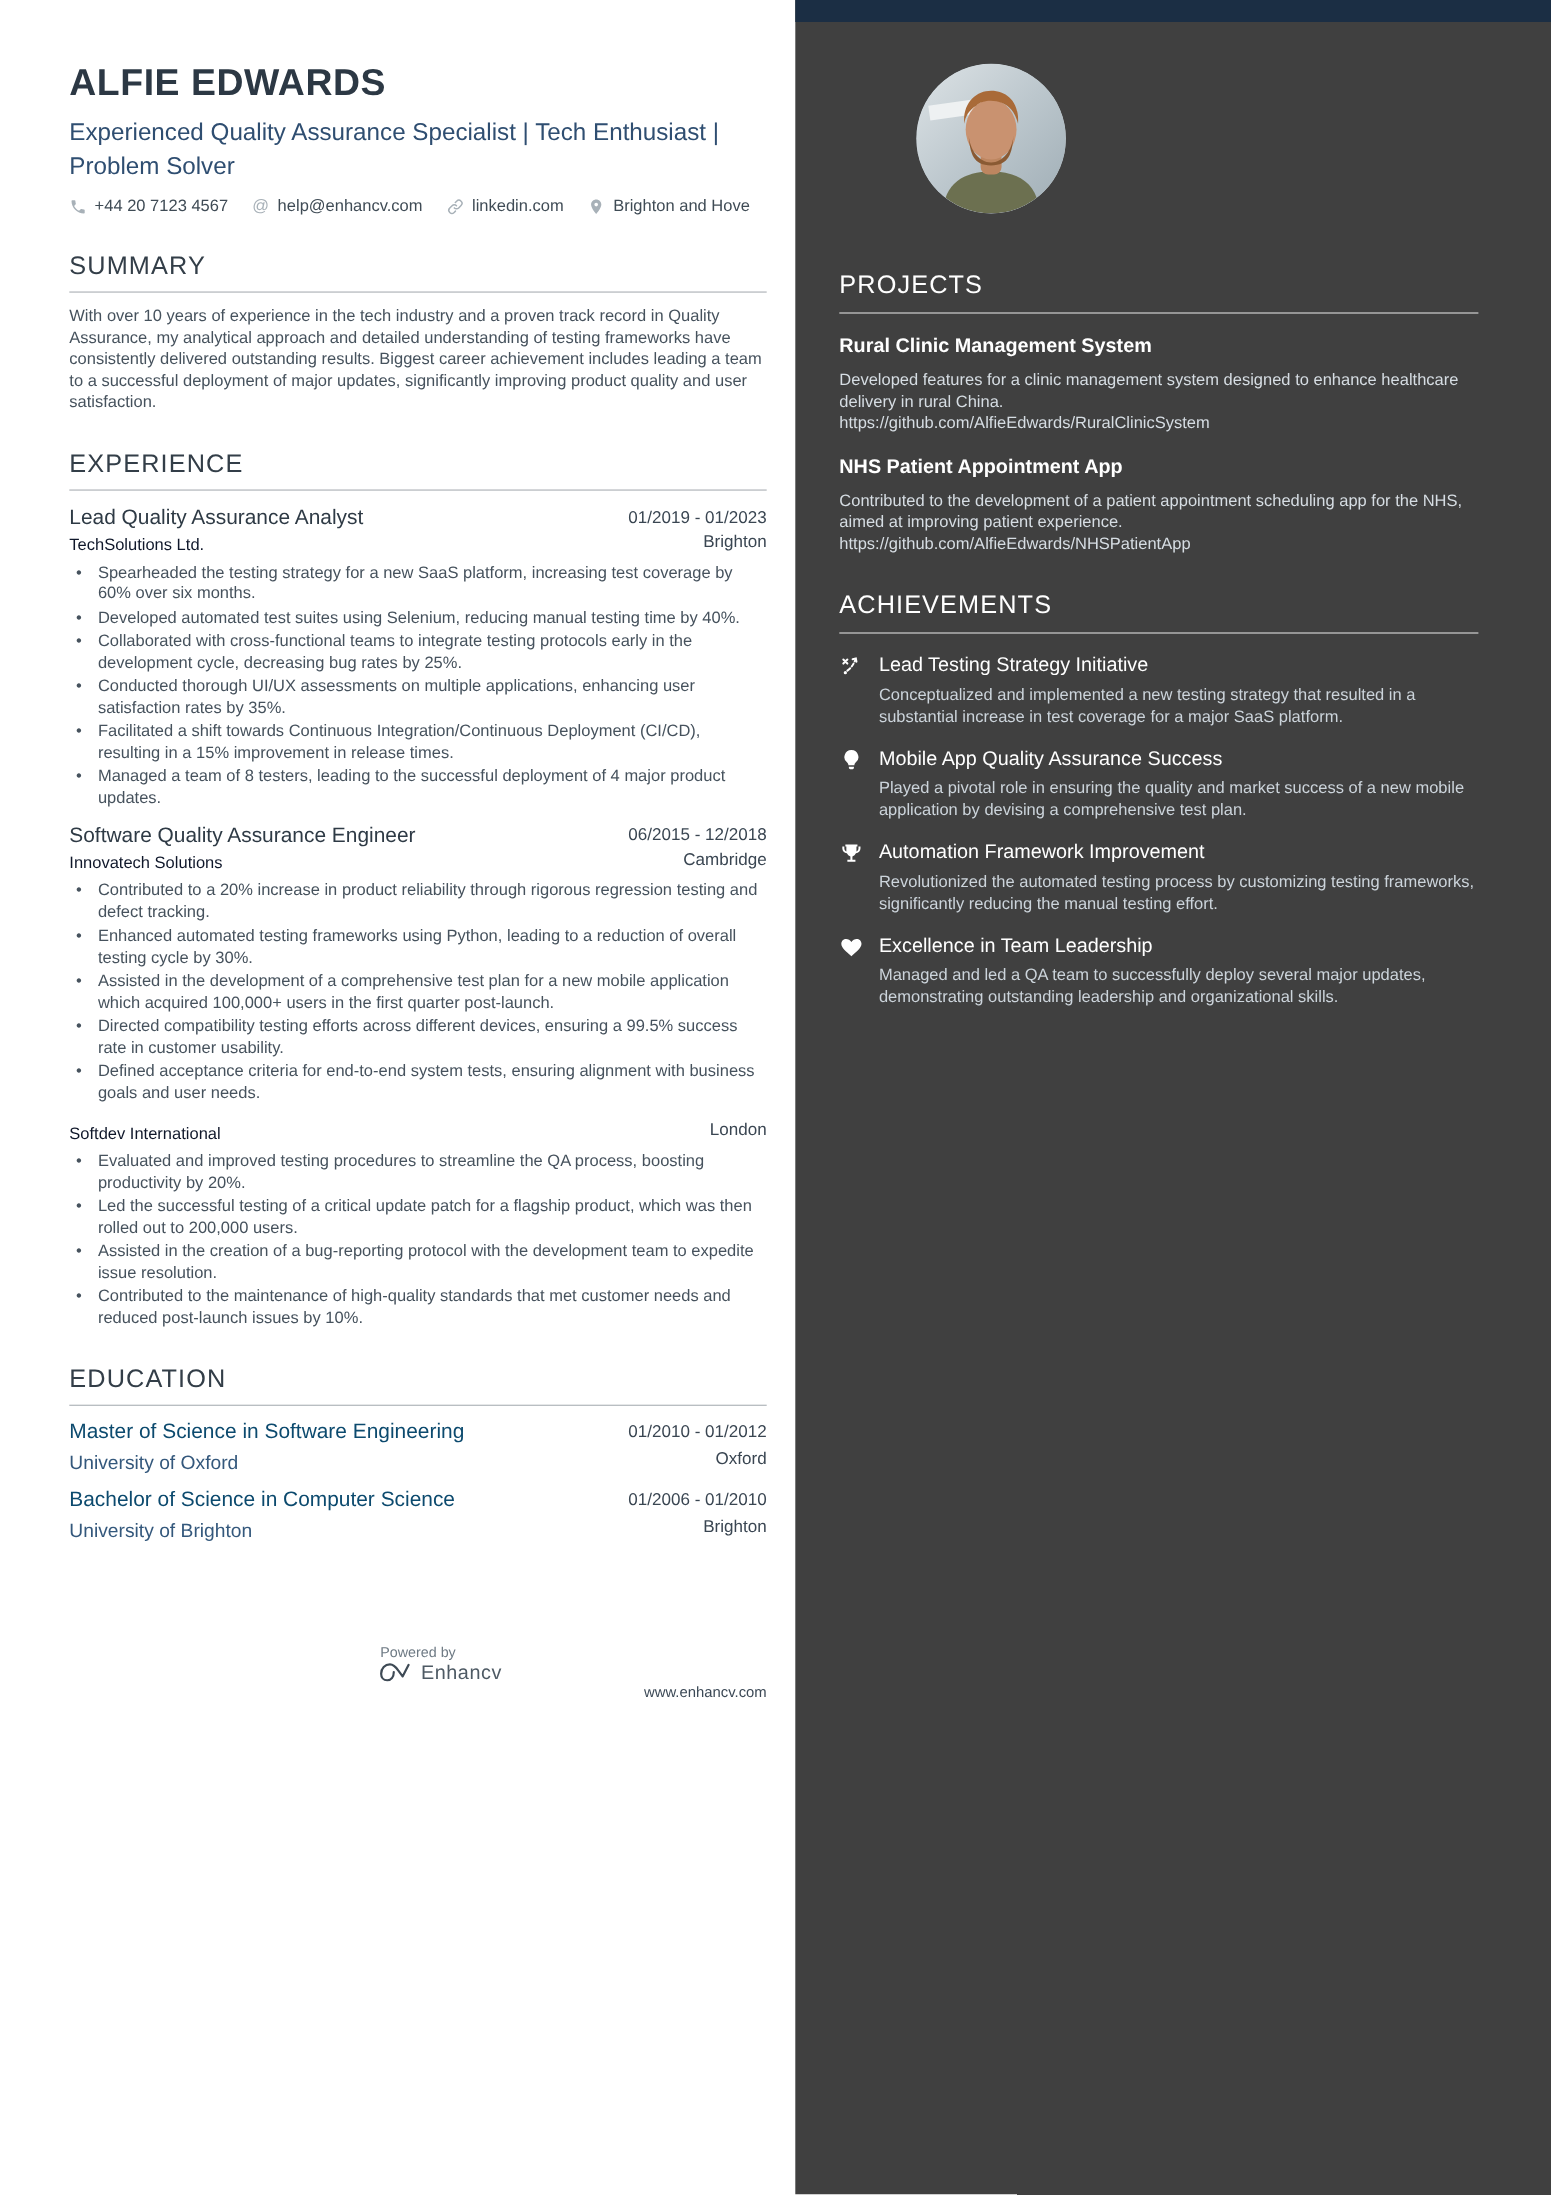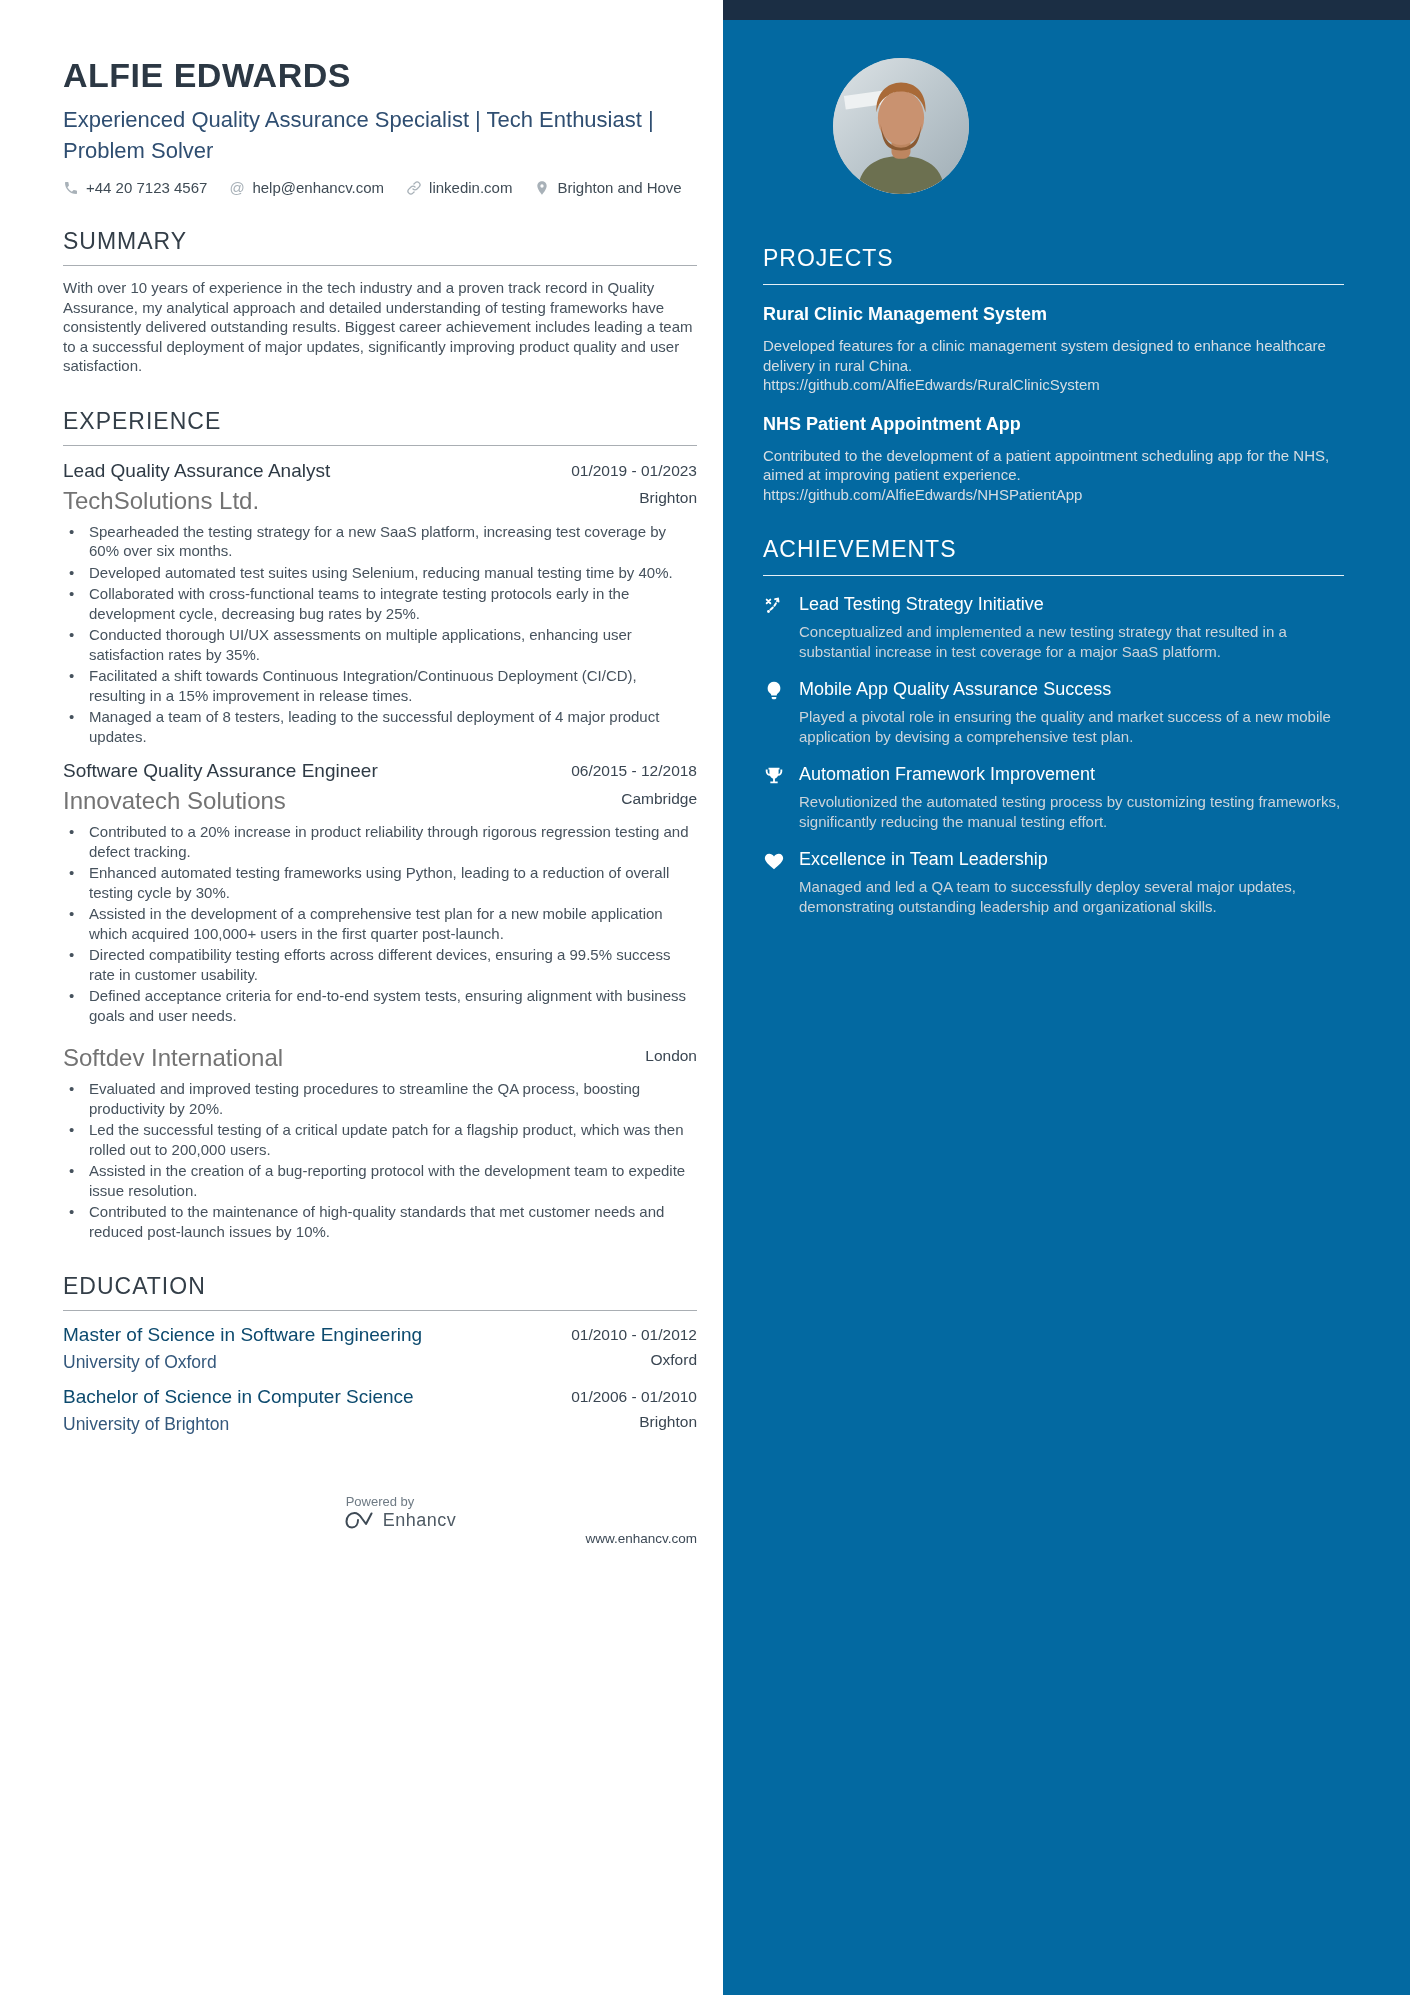--- a/index.html
+++ b/index.html
@@ -21,41 +21,41 @@
 
   .section{margin-top:32px;}
   .sec-head{font-size:23px;color:#333e48;letter-spacing:1px;
             border-bottom:1px solid #a9aeb3;padding-bottom:10px;}
   .summary-text{margin-top:12px;font-size:15px;line-height:19.5px;color:#46525d;}
 
   .job{margin-top:14px;}
   .row{display:flex;justify-content:space-between;align-items:center;}
   .job-title{font-size:19px;color:#2e3a45;}
   .job-dates{font-size:15.5px;color:#3a4652;white-space:nowrap;}
-  .job-company{font-size:24px;color:#737373;margin-top:5px;}
+  .job-company{font-size:15px;color:#0f172a;margin-top:5px;}
   .job-loc{font-size:15.5px;color:#3a4652;}
   .bullets{margin:7px 0 0 0;padding:0;list-style:none;}
   .bullets li{position:relative;padding-left:26px;font-size:15px;line-height:19.5px;
               color:#46525d;margin-bottom:2px;}
   .bullets li::before{content:"•";position:absolute;left:6px;color:#46525d;}
 
   .edu{margin-top:13px;}
   .edu-degree{font-size:19px;color:#0c4a6e;}
   .edu-school{font-size:17.5px;color:#34587c;margin-top:6px;}
 
   
   .footer{position:absolute;left:63px;top:1494px;width:634px;display:flex;align-items:center;flex-direction:column;}
   .powered{font-size:13px;color:#6e7a84;}
   .logo{margin-left:40px;display:flex;align-items:center;gap:9px;}
   .logo svg{width:30px;height:22px;}
   .brand{font-size:18px;color:#4e5a64;letter-spacing:.5px;}
   .site{margin-left:auto;font-size:13.5px;color:#3c4956;}
 
   
-  .sidebar{position:absolute;left:723px;top:0;width:687px;height:1995px;background:#0369a1;}
+  .sidebar{position:absolute;left:723px;top:0;width:687px;height:1995px;background:#404040;}
   .sidebar-band{position:absolute;left:0;top:0;width:100%;height:20px;background:#1b2e44;}
   .avatar{position:absolute;left:110px;top:58px;width:136px;height:136px;border-radius:50%;
           overflow:hidden;background:#c2ccd2;}
   .avatar svg{width:100%;height:100%;display:block;}
   .side-content{position:absolute;left:40px;top:245px;width:581px;}
   .side-head{font-size:23px;color:#ffffff;letter-spacing:1px;
              border-bottom:1px solid rgba(255,255,255,.9);padding-bottom:12px;}
   .proj{margin-top:17px;}
   .proj-title{font-size:18px;line-height:24px;font-weight:700;color:#ffffff;}
   .proj-desc{margin-top:10px;font-size:15px;line-height:19.5px;color:#d6dde3;}

